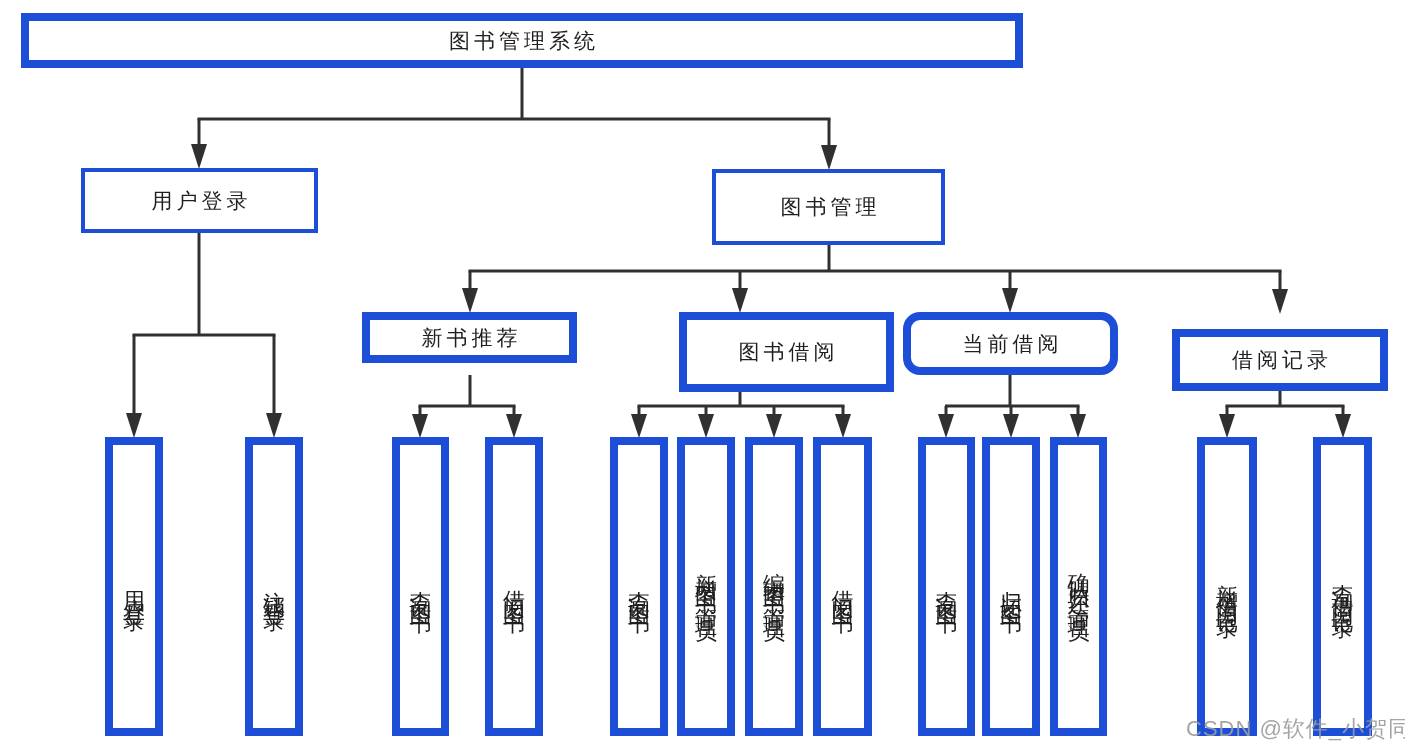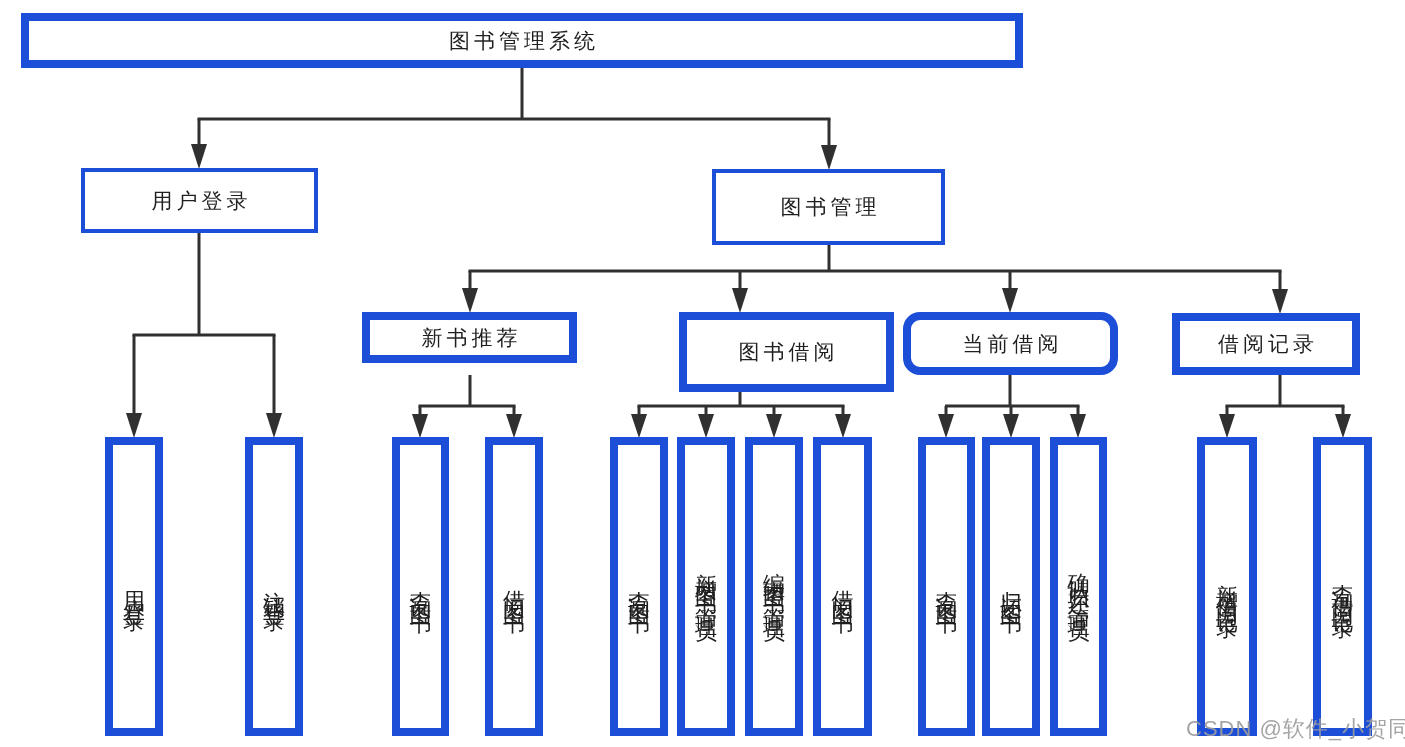--- a/index.html
+++ b/index.html
@@ -132,21 +132,21 @@
   </svg>
 
   <div class="node h" style="left:21px; top:13px; width:1002px; height:55px;">图书管理系统</div>
 
   <div class="node h lvl2" style="left:81px; top:168px; width:237px; height:65px;">用户登录</div>
   <div class="node h lvl2" style="left:712px; top:169px; width:233px; height:76px;">图书管理</div>
 
   <div class="node h" style="left:362px; top:312px; width:215px; height:51px;">新书推荐</div>
   <div class="node h" style="left:633px; top:312px; width:215px; height:80px;margin-left:46px;">图书借阅</div>
   <div class="node h" style="left:903px; top:312px; width:215px; height:63px;border-radius:17px;">当前借阅</div>
-  <div class="node h" style="left:1172px; top:313px; width:188px; height:62px;">借阅记录</div>
+  <div class="node h" style="left:1172px; top:329px; width:216px; height:62px;">借阅记录</div>
 
   <div class="node v" style="left:105px; top:437px; width:58px; height:299px;">用户登录</div>
   <div class="node v" style="left:245px; top:437px; width:58px; height:299px;">注销登录</div>
 
   <div class="node v" style="left:392px; top:437px; width:57px; height:299px;">查询图书</div>
   <div class="node v" style="left:485px; top:437px; width:58px; height:299px;">借阅图书</div>
 
   <div class="node v" style="left:610px; top:437px; width:58px; height:299px;">查询图书</div>
   <div class="node v" style="left:677px; top:437px; width:58px; height:299px;">新增图书（管理员）</div>
   <div class="node v" style="left:745px; top:437px; width:58px; height:299px;">编辑图书（管理员）</div>

